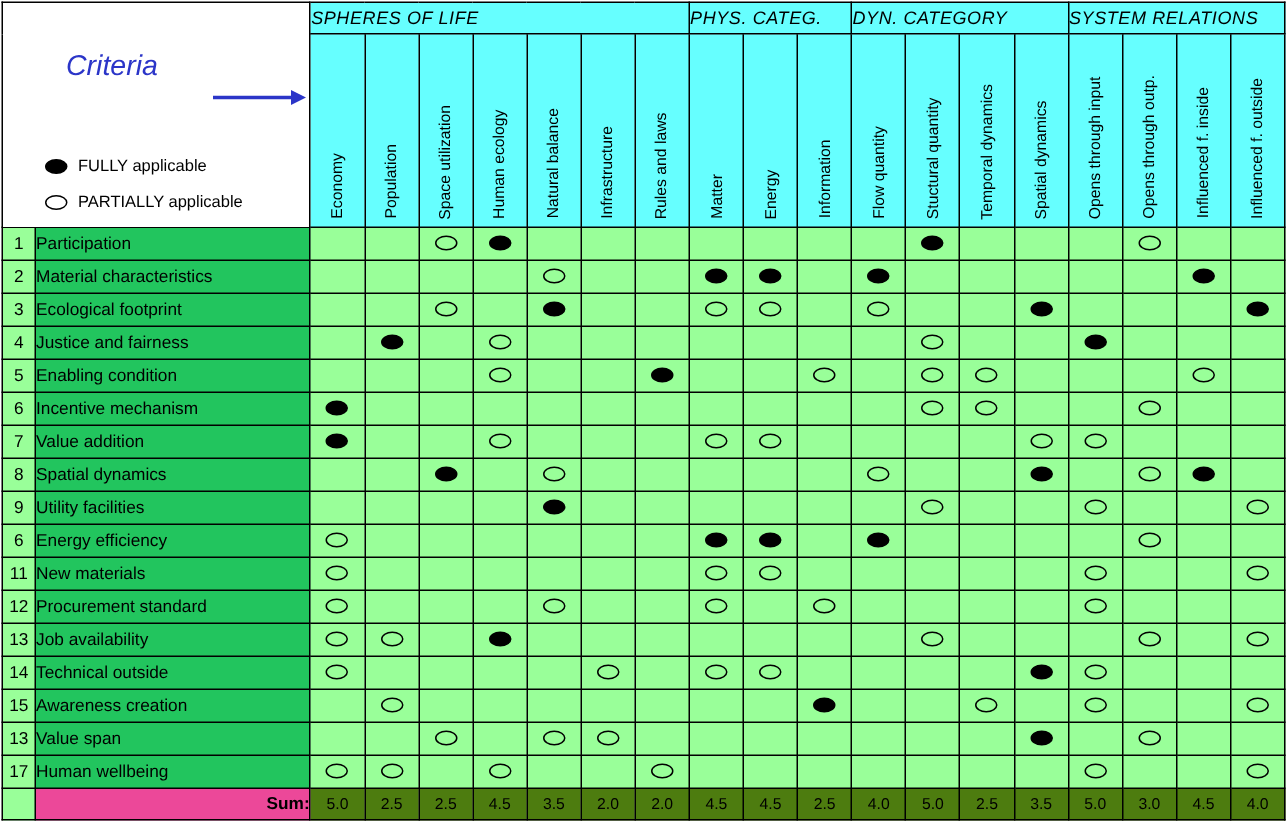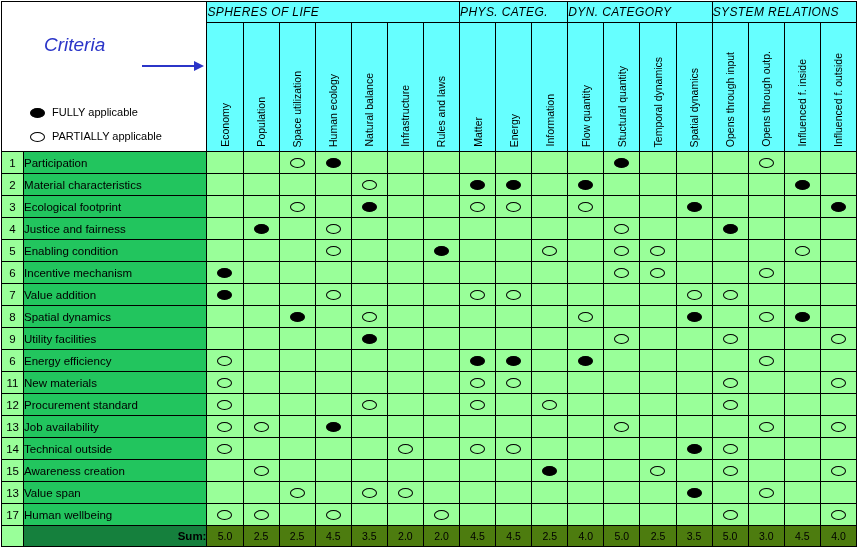--- a/index.html
+++ b/index.html
@@ -37,21 +37,21 @@
   .leg-row .lbl{vertical-align:middle;}
   .leg1{top:103px;}
   .leg2{top:127px;}
 
   
   .numcell{width:22px;height:21px;background:#99ff99;text-align:center;font-size:11.5px;color:#000;}
   .namecell{background:#22c55e;font-size:11.5px;color:#000;padding-left:7px;height:21px;}
   .cell{background:#99ff99;height:21px;text-align:center;vertical-align:middle;}
 
   
-  .sumlabel{background:#15803d;font-size:11.5px;font-weight:bold;text-align:right;padding-right:9px;color:#000;height:20px;}
+  .sumlabel{background:#ec4899;font-size:11.5px;font-weight:bold;text-align:right;padding-right:9px;color:#000;height:20px;}
   .sumblank{background:#99ff99;}
   .sumcell{background:#4d7c0f;text-align:center;font-size:10.5px;color:#000;height:20px;}
 
   .mark{display:inline-block;width:13px;height:8px;border:1.4px solid #000;border-radius:50%;vertical-align:middle;}
   .mark.full{background:#000;}
   .mark.part{background:transparent;}
 </style>
 </head>
 <body>
 

